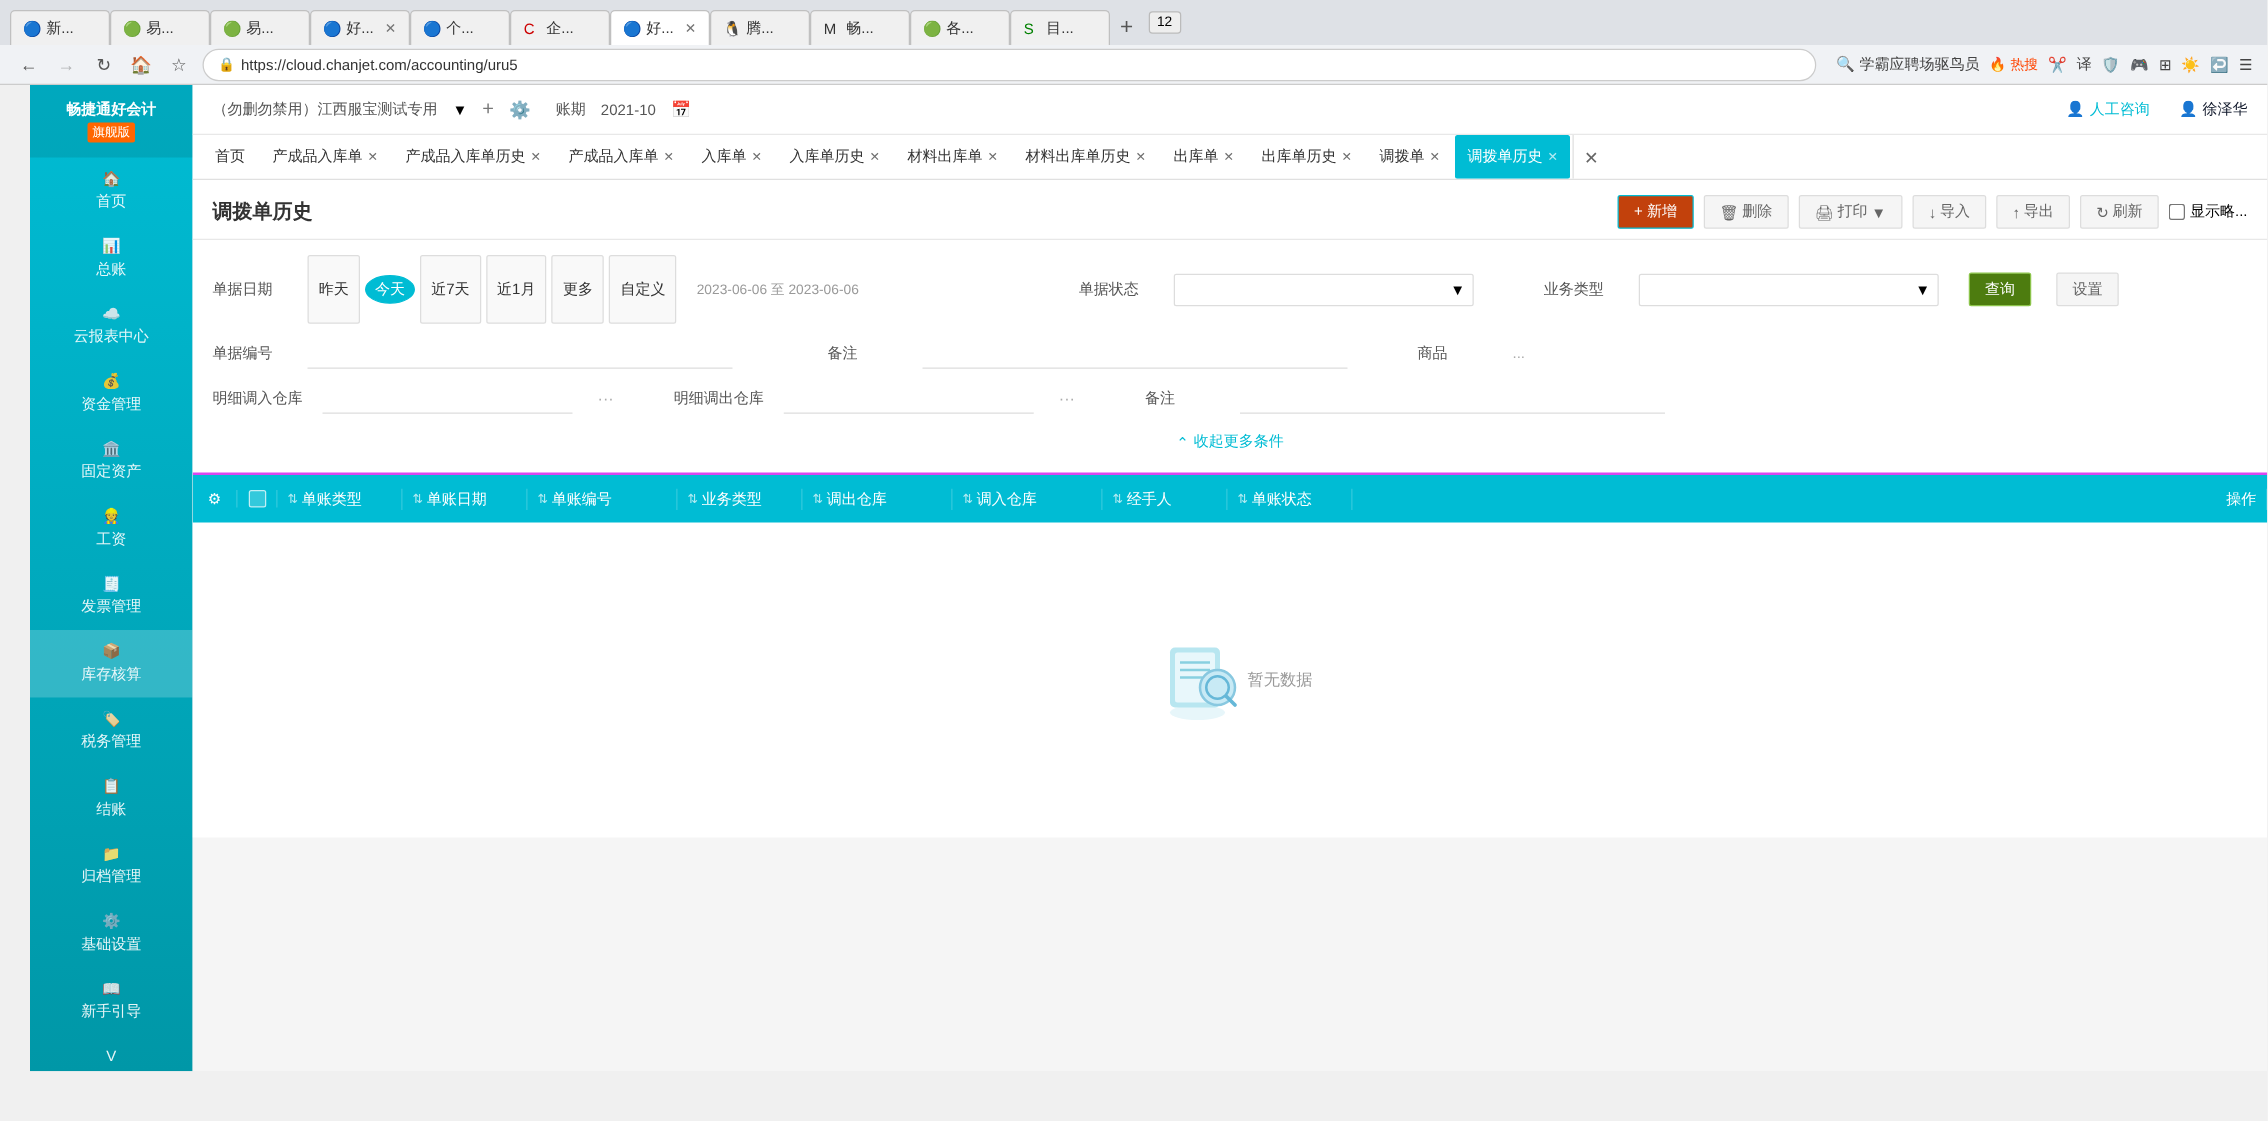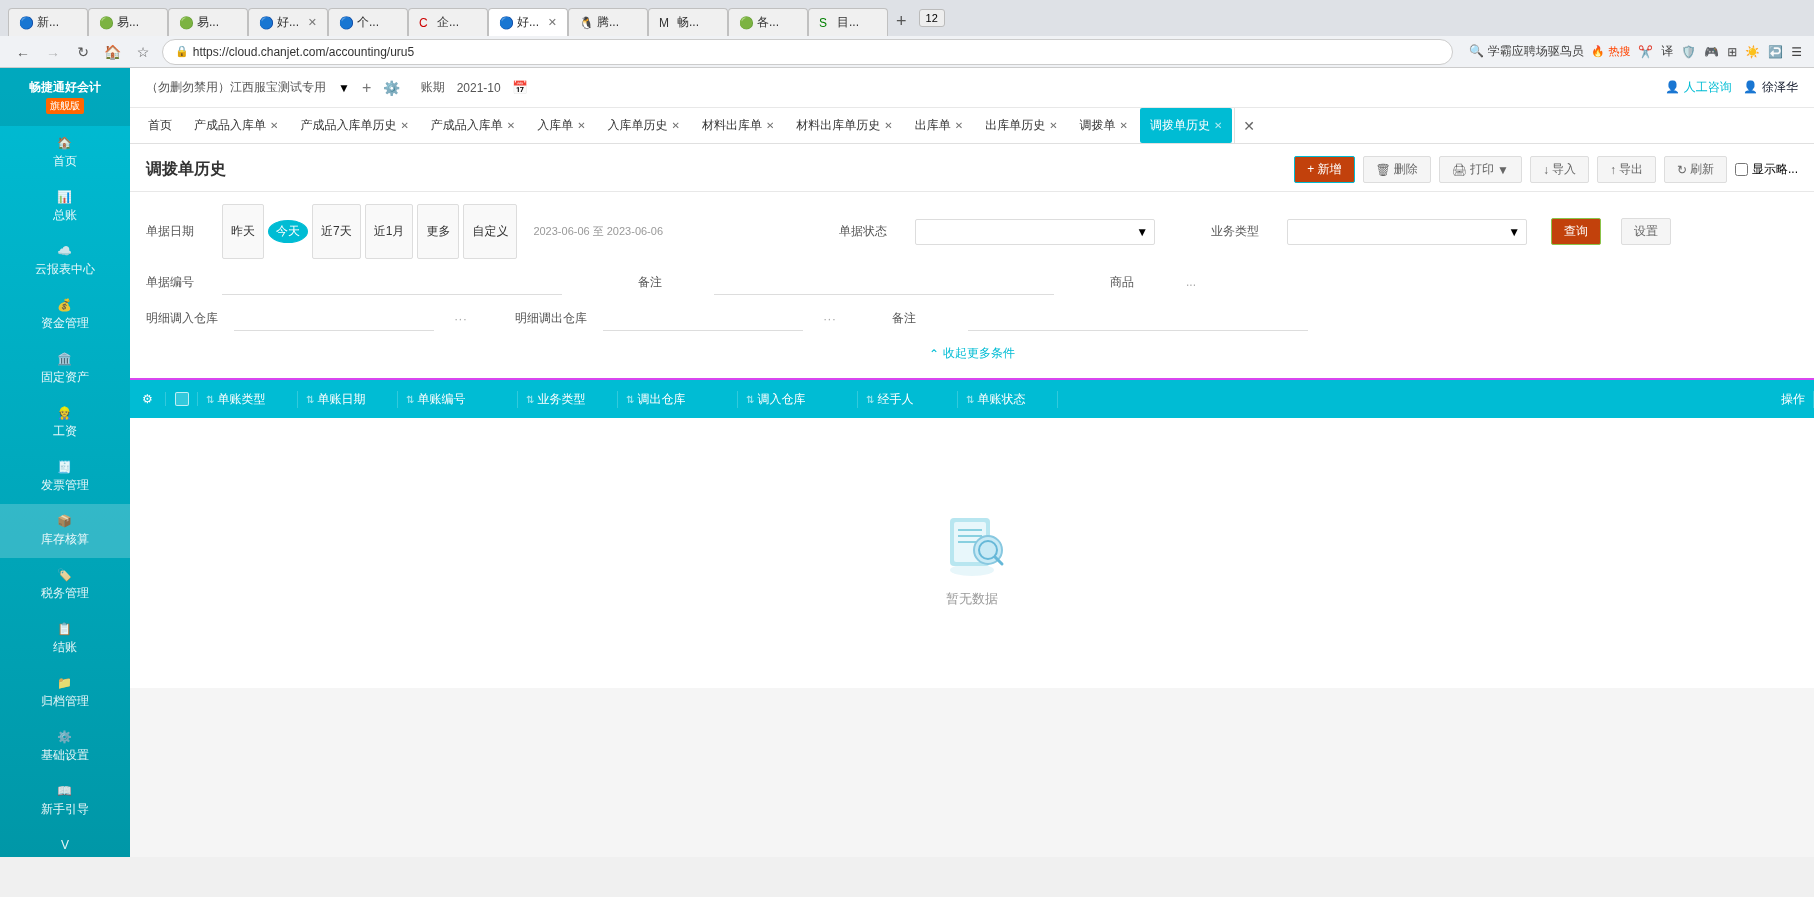--- a/index.html
+++ b/index.html
@@ -8,21 +8,21 @@
     .browser-tab { display: flex; align-items: center; background: #f0f0f0; border: 1px solid #c0c0c0; border-bottom: none; border-radius: 4px 4px 0 0; padding: 4px 10px; font-size: 12px; color: #333; cursor: pointer; min-width: 80px; max-width: 120px; height: 28px; gap: 4px; overflow: hidden; white-space: nowrap; }
     .browser-tab.active { background: #fff; z-index: 1; }
     .browser-tab .favicon { width: 14px; height: 14px; flex-shrink: 0; }
     .browser-tab .tab-close { margin-left: auto; color: #777; font-size: 11px; }
     .browser-addressbar { background: #f0f2f5; height: 32px; display: flex; align-items: center; padding: 0 12px; gap: 8px; border-bottom: 1px solid #ccc; }
     .nav-btn { width: 22px; height: 22px; display: flex; align-items: center; justify-content: center; cursor: pointer; color: #555; font-size: 14px; border-radius: 50%; }
     .url-bar { flex: 1; height: 26px; background: #fff; border: 1px solid #ccc; border-radius: 13px; display: flex; align-items: center; padding: 0 12px; font-size: 12px; color: #333; }
     .url-icon { color: #5a5; font-size: 11px; margin-right: 4px; }
 
     
-    .app-container { display: flex; height: calc(100vh - 108px); }
+    .app-container { display: flex; height: calc(100vh - 108px); margin-left: 24px; }
 
     
     .sidebar { width: 130px; background: linear-gradient(180deg, #00bcd4 0%, #0097a7 100%); color: #fff; flex-shrink: 0; display: flex; flex-direction: column; }
     .sidebar-logo { padding: 12px 8px; background: rgba(0,0,0,0.1); text-align: center; }
     .sidebar-logo-text { font-size: 12px; font-weight: bold; color: #fff; line-height: 1.3; }
     .sidebar-logo-badge { font-size: 10px; background: #ff6600; color: #fff; padding: 1px 4px; border-radius: 2px; display: inline-block; margin-top: 2px; }
     .sidebar-item { display: flex; flex-direction: column; align-items: center; padding: 10px 4px; cursor: pointer; font-size: 12px; color: rgba(255,255,255,0.9); gap: 3px; }
 
     
     .topnav { background: #fff; border-bottom: 1px solid #e0e0e0; height: 36px; display: flex; align-items: center; padding: 0 8px; gap: 2px; overflow: hidden; }
@@ -56,21 +56,21 @@
     
     .table-container { background: #fff; margin: 0; }
     .table-header { background: #00bcd4; display: flex; align-items: center; height: 38px; }
     .th-cell { color: #fff; font-size: 12px; padding: 0 8px; display: flex; align-items: center; gap: 3px; border-right: 1px solid rgba(255,255,255,0.2); flex-shrink: 0; }
     .th-gear { width: 36px; justify-content: center; }
     .th-check { width: 32px; justify-content: center; }
     .th-sort { font-size: 10px; color: rgba(255,255,255,0.7); }
     .checkbox-icon { width: 14px; height: 14px; border: 1px solid rgba(255,255,255,0.7); background: rgba(255,255,255,0.2); border-radius: 2px; }
 
     
-    .empty-state { display: flex; flex-direction: column; align-items: center; justify-content: center; padding: 80px 20px; }
+    .empty-state { display: flex; flex-direction: row; align-items: center; justify-content: center; padding: 80px 20px; }
     .empty-icon { width: 80px; height: 80px; position: relative; margin-bottom: 12px; }
     .empty-text { font-size: 13px; color: #999; }
 
     
     .topnav-close-all { padding: 4px 8px; font-size: 14px; color: #666; cursor: pointer; border-left: 1px solid #e0e0e0; height: 100%; display: flex; align-items: center; }
 
     
     .company-header { background: #fff; height: 40px; display: flex; align-items: center; padding: 0 16px; gap: 12px; border-bottom: 1px solid #e8e8e8; }
   </style>
 </head>
@@ -219,21 +219,21 @@
   <div style="flex:1;display:flex;flex-direction:column;overflow:hidden;">
 
     <div class="company-header">
       <span style="font-size:12px;color:#555;">（勿删勿禁用）江西服宝测试专用</span>
       <span style="font-size:12px;cursor:pointer;">▼</span>
       <span style="font-size:16px;color:#777;cursor:pointer;">+</span>
       <span style="font-size:14px;cursor:pointer;">⚙️</span>
       <span style="font-size:12px;color:#555;margin-left:8px;">账期</span>
       <span style="font-size:12px;color:#555;">2021-10</span>
       <span style="cursor:pointer;">📅</span>
-      <div style="margin-left:auto;display:flex;align-items:center;gap:12px;">
+      <div style="margin-left:auto;display:flex;align-items:center;gap:24px;">
         <span style="font-size:12px;color:#00bcd4;cursor:pointer;">👤 <span>人工咨询</span></span>
         <span style="font-size:12px;color:#0f172a;cursor:pointer;">👤 <span>徐泽华</span></span>
       </div>
     </div>
 
     <div class="topnav">
       <div class="topnav-item">
         <span>首页</span>
       </div>
       <div class="topnav-item">
@@ -336,21 +336,21 @@
             <span></span>
               <span>▼</span>
           </div>
 
           <span class="filter-label" style="margin-left:40px;">业务类型</span>
           <div class="filter-select">
             <span></span>
               <span>▼</span>
           </div>
 
-          <button class="btn btn-primary" style="margin-left:8px;background:#c2410c;border-color:#8bc34a;">查询</button>
+          <button class="btn btn-primary" style="margin-left:8px;background:#4d7c0f;border-color:#8bc34a;">查询</button>
           <button class="btn btn-gray" style="margin-left:4px;">设置</button>
         </div>
 
         <div class="filter-row">
           <span class="filter-label">单据编号</span>
           <input type="text" class="filter-input filter-input-wide" value="" placeholder="" style="">
 
           <span class="filter-label" style="margin-left:60px;">备注</span>
           <input type="text" class="filter-input filter-input-wide" value="" placeholder="" style="">
 

